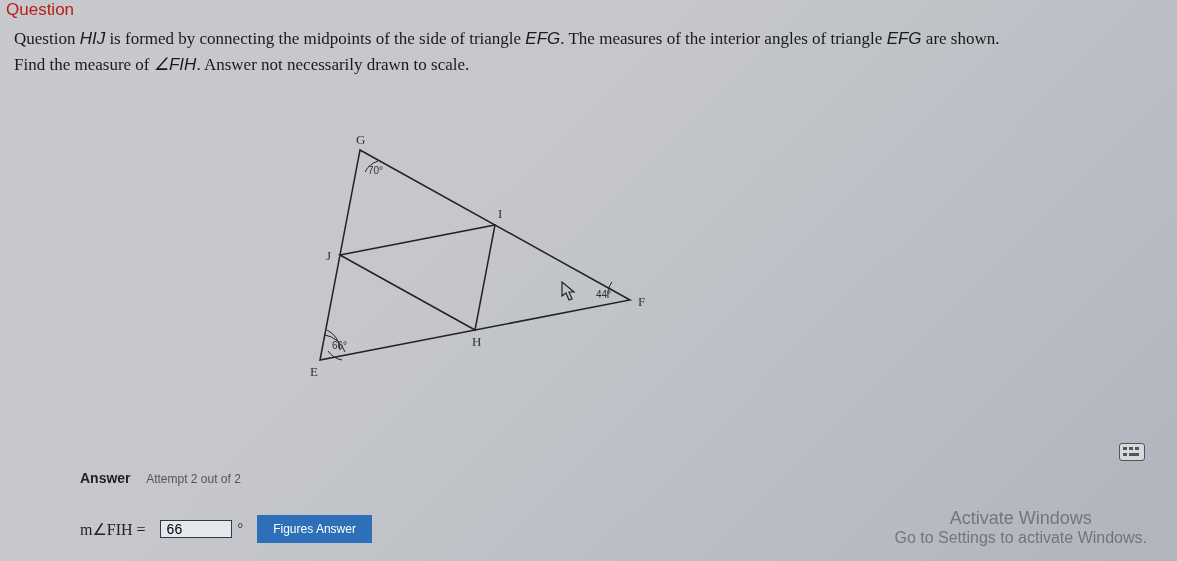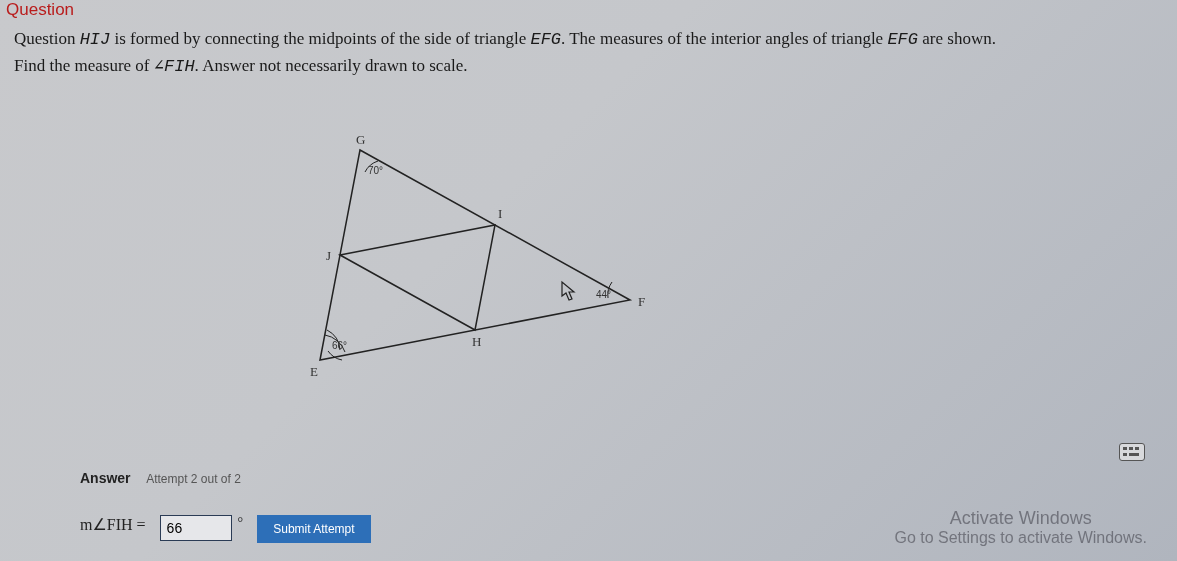--- a/index.html
+++ b/index.html
@@ -9,21 +9,21 @@
   font-family:Georgia,serif;
   color:#222;
   position:relative;
   overflow:hidden;
 }
 .question-label { position:absolute; top:0; left:6px; font-family:Arial,sans-serif; font-size:17px; color:#b91c1c; }
 .problem-text {
   position:absolute; top:26px; left:14px; right:20px;
   font-size:17px; line-height:1.55; color:#1a1a1a;
 }
-.problem-text .math { font-style:italic; font-family:Liberation Mono, monospace; }
+.problem-text .math { font-style:italic; font-family:Liberation Sans, sans-serif; }
 .figure { position:absolute; left:270px; top:130px; width:420px; height:260px; }
 .figure svg { width:100%; height:100%; }
 .figure .pt-label { font-family:Georgia,serif; font-size:13px; fill:#333; }
 .figure .ang-label { font-family:Arial,sans-serif; font-size:10px; fill:#333; }
 .answer-row {
   position:absolute; left:80px; bottom:75px;
   font-family:Arial,sans-serif; font-size:14px; color:#222;
 }
 .answer-row .bold { font-weight:bold; }
 .answer-row .light { color:#555; font-size:12px; }
@@ -36,26 +36,26 @@
   content:""; position:absolute; left:3px; right:3px; top:3px; bottom:3px;
   background:
    linear-gradient(#555,#555) 0 0/4px 3px no-repeat,
    linear-gradient(#555,#555) 6px 0/4px 3px no-repeat,
    linear-gradient(#555,#555) 12px 0/4px 3px no-repeat,
    linear-gradient(#555,#555) 0 6px/4px 3px no-repeat,
    linear-gradient(#555,#555) 6px 6px/10px 3px no-repeat;
 }
 .input-row {
   position:absolute; left:80px; bottom:18px;
-  display:flex; align-items:flex-start; gap:14px;
+  display:flex; align-items:center; gap:14px;
   font-family:'Times New Roman',serif;
 }
 .input-row .label { font-size:16px; color:#222; }
 .answer-box {
-  width:72px; height:26px; border:1.5px solid #2a3b55; background:#e6e7ea;
+  width:72px; height:18px; border:1.5px solid #2a3b55; background:#e6e7ea;
   font-size:14px; padding:2px 6px; font-family:Arial,sans-serif;
 }
 .deg-after { font-size:14px; color:#222; margin-left:-8px; }
 .submit-btn {
   background:#2d6fb8; color:#fff; border:none;
   font-family:Arial,sans-serif; font-size:12px;
   padding:7px 16px; cursor:pointer;
 }
 .watermark {
   position:absolute; right:30px; bottom:14px; text-align:center;
@@ -115,19 +115,19 @@
 <div class="answer-row">
   <span class="bold">Answer</span>
   &nbsp;&nbsp;
   <span class="light">Attempt 2 out of 2</span>
 </div>
 
 <div class="input-row">
   <span class="label">m∠FIH =</span>
   <input class="answer-box" type="text" value="66" style="">
   <span class="deg-after">°</span>
-  <button class="submit-btn">Submit Attempt</button>
+  <button class="submit-btn">Figures Answer</button>
 </div>
 
 <div class="watermark">
   <div class="l1">Activate Windows</div>
   <div class="l2">Go to Settings to activate Windows.</div>
 </div>
 
 </body></html>

